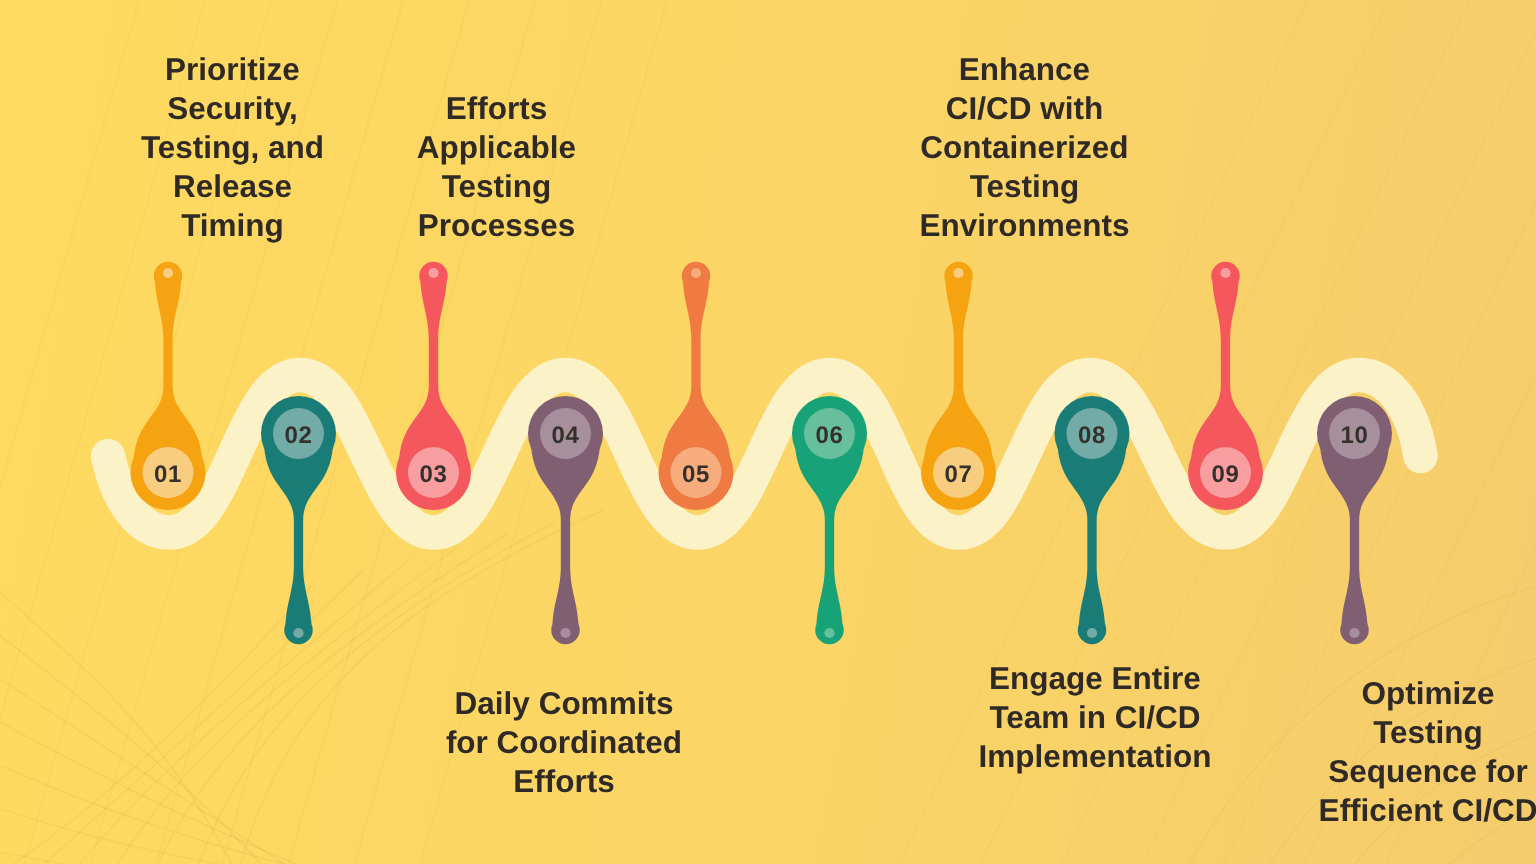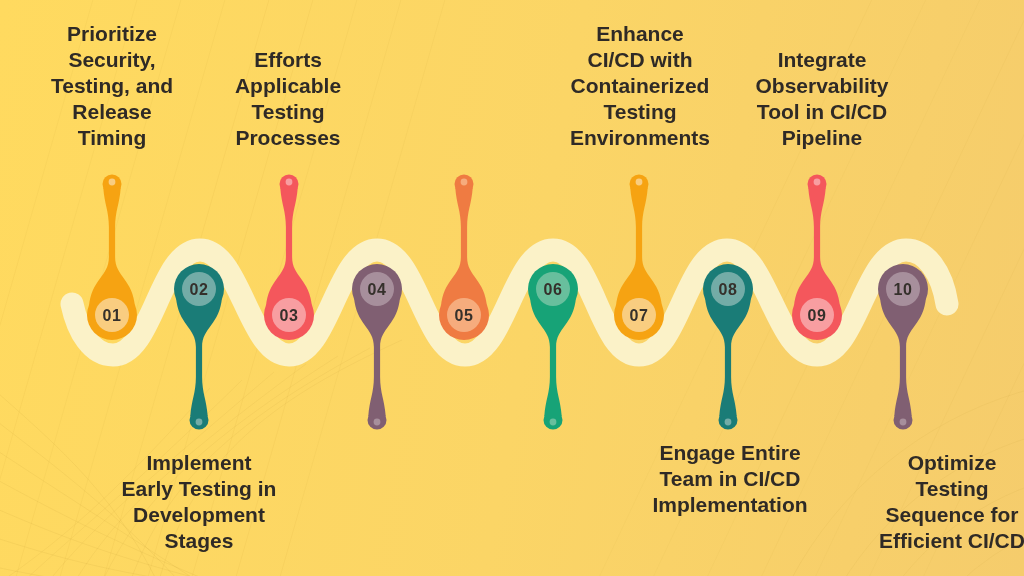--- a/index.html
+++ b/index.html
@@ -11,21 +11,21 @@
   #decor,#scene{position:absolute;left:0;top:0;}
   #scene{z-index:2;}
   #decor{z-index:1;}
   .step-label{
     position:absolute;z-index:3;
     transform:translateX(-50%);
     text-align:center;white-space:pre-line;
     font-size:21px;font-weight:700;line-height:26px;
     color:#2F2A26;width:max-content;
   }
-  .label-top{bottom:425px;}
+  .label-top{bottom:412px;margin-left:43px;}
   .num{
     text-anchor:middle;
     font-family:"Liberation Sans","DejaVu Sans",sans-serif;
     font-size:16px;font-weight:700;fill:#35302B;letter-spacing:.5px;
   }
 </style>
 </head>
 <body>
 
 <div id="canvas">
@@ -75,29 +75,24 @@
 Timing</div>
   <div class="step-label label-top" style="left:288px">Efforts
 Applicable
 Testing
 Processes</div>
   <div class="step-label label-top" style="left:640px">Enhance
 CI/CD with
 Containerized
 Testing
 Environments</div>
-  <div class="step-label label-top" style="left:822px">Integrate
-Observability
-Tool in CI/CD
-Pipeline</div>
-
-  <div class="step-label" style="left:199px;top:450px">Implement
-Early Testing in
-Development
-Stages</div>
+
+  <div class="step-label" style="left:376px;top:457px">Daily Commits
+for Coordinated
+Efforts</div>
   <div class="step-label" style="left:730px;top:440px">Engage Entire
 Team in CI/CD
 Implementation</div>
   <div class="step-label" style="left:952px;top:450px">Optimize
 Testing
 Sequence for
 Efficient CI/CD</div>
 
   <svg id="scene" width="1024" height="576" viewBox="0 0 1024 576">
     <defs>

